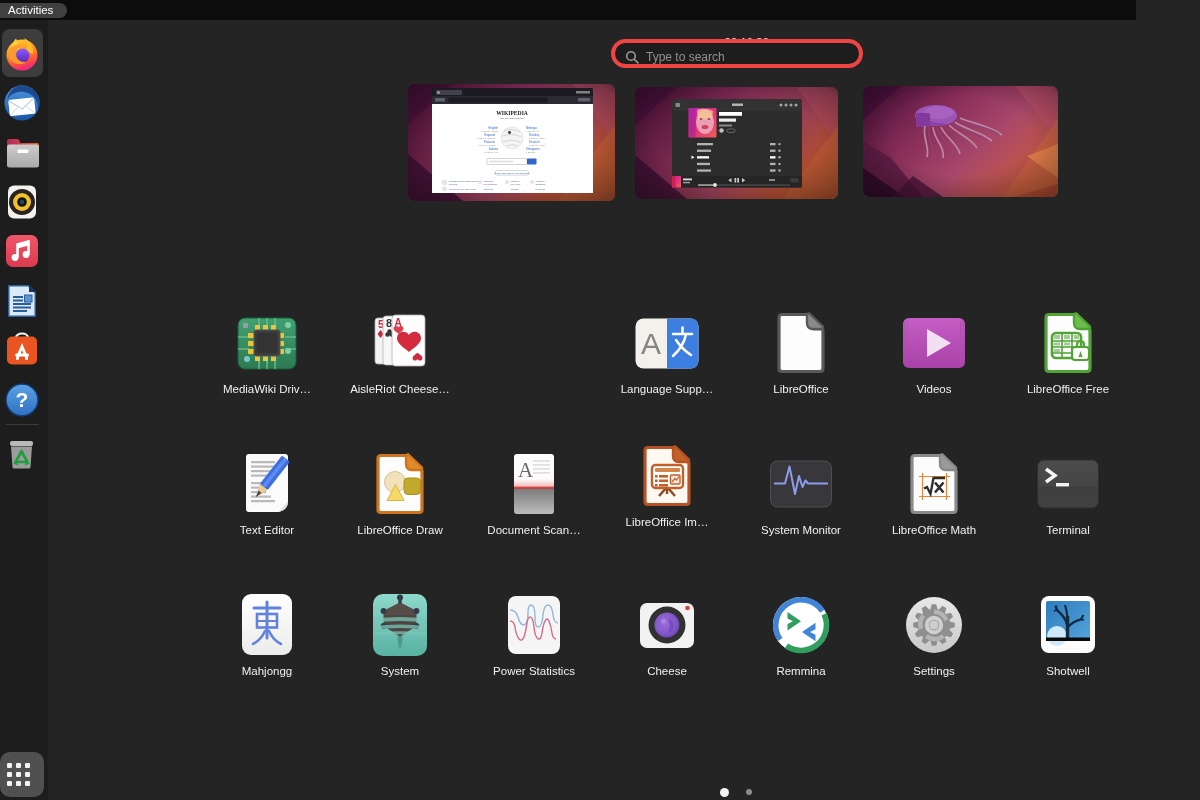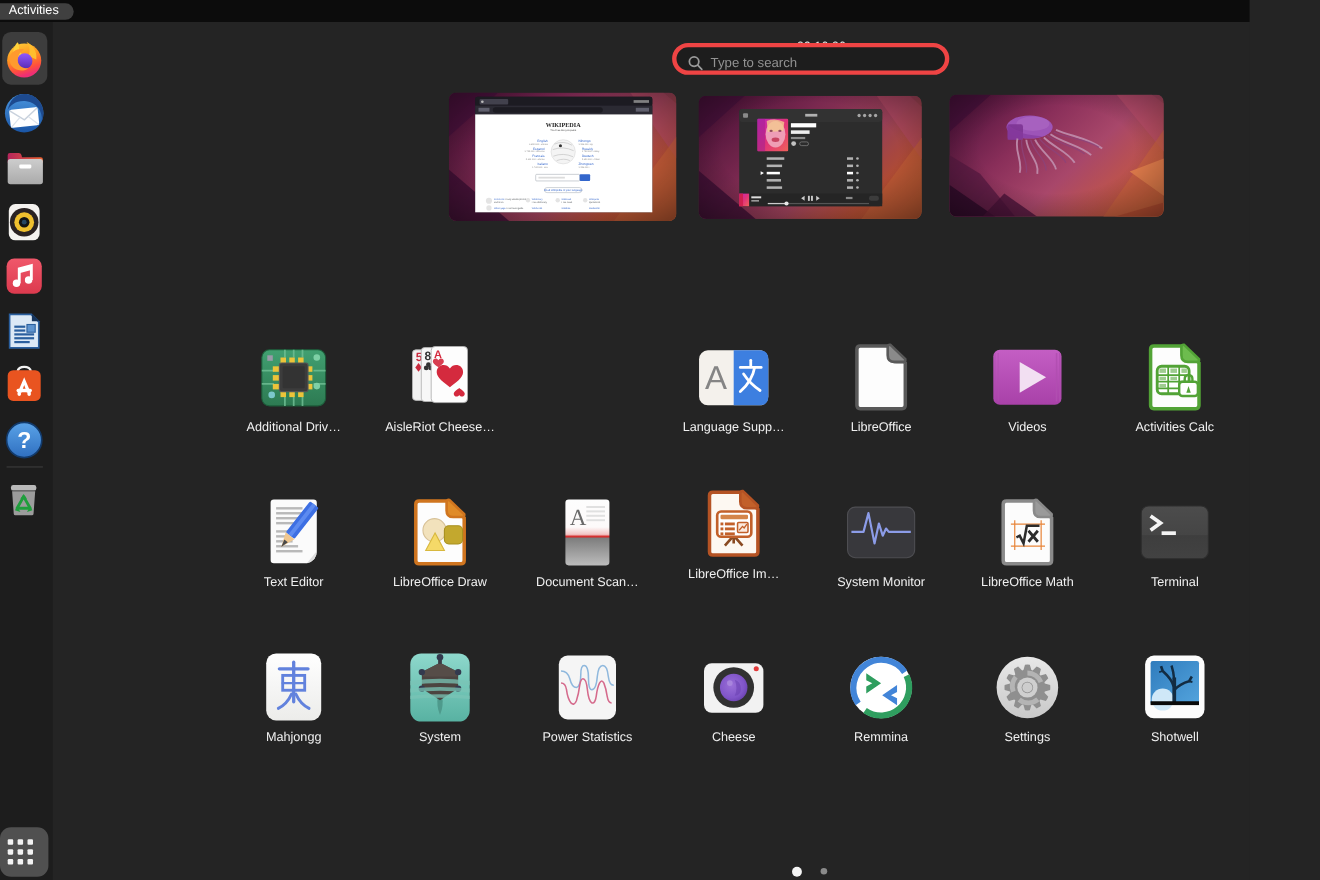--- a/index.html
+++ b/index.html
@@ -440,21 +440,21 @@
         <rect x="13" y="22" width="6" height="5"></rect>
           <rect x="13" y="30" width="6" height="5"></rect>
           <rect x="13" y="38" width="6" height="5"></rect>
         <rect x="43" y="22" width="6" height="5"></rect>
           <rect x="43" y="30" width="6" height="5"></rect>
           <rect x="43" y="38" width="6" height="5"></rect>
       </g>
       <rect x="19" y="19" width="26" height="26" rx="2" fill="#3c3c3c" stroke="#555" stroke-width="1"></rect>
       <rect x="22" y="22" width="20" height="20" rx="1" fill="#333333"></rect>
     </svg>
-    <div class="lbl">Additional Driv…</div>
+    <div class="lbl">MediaWiki Driv…</div>
   </div>
   <div class="app" style="left:345px;top:311px">
     <svg width="64" height="64" viewBox="0 0 64 64">
       <rect x="7" y="7" width="20" height="46" rx="3" fill="#f2f2f2" stroke="#b5b5b5" stroke-width="0.8"></rect>
       <text x="10" y="17" font-size="11" font-weight="bold" fill="#c8293d">5</text>
       <path d="M12.5 19 L15.5 23 L12.5 27 L9.5 23 Z" fill="#c8293d"></path>
       <rect x="15" y="5" width="22" height="49" rx="3" fill="#f7f7f7" stroke="#b5b5b5" stroke-width="0.8"></rect>
       <text x="18" y="16" font-size="11" font-weight="bold" fill="#333">8</text>
       <circle cx="21.5" cy="20.5" r="2.2" fill="#333"></circle>
         <circle cx="19.5" cy="23.5" r="2.2" fill="#333"></circle>
@@ -522,21 +522,21 @@
           <rect x="38" y="24" width="5" height="4"></rect>
         <rect x="18" y="31.5" width="6" height="3"></rect>
           <rect x="28" y="31.5" width="6" height="3"></rect>
         <rect x="18" y="38" width="6" height="3"></rect>
           <rect x="38" y="38" width="5" height="3"></rect>
       </g>
       <rect x="36" y="36" width="17" height="13" rx="3" fill="#ffffff" stroke="#52a336" stroke-width="2.2"></rect>
       <path d="M41 37 L41 33.5 Q41 30 44.5 30 Q48 30 48 33.5 L48 37" fill="none" stroke="#52a336" stroke-width="2.2"></path>
       <path d="M44.5 40 L46.5 46 L42.5 46 Z" fill="#52a336"></path>
     </svg>
-    <div class="lbl">Activities Calc</div>
+    <div class="lbl">LibreOffice Free</div>
   </div>
   <div class="app" style="left:1147px;top:311px">
     <svg width="64" height="64" viewBox="0 0 64 64">
       <defs>
           <linearGradient id="cclg" x1="0" y1="0" x2="0" y2="1">
         <stop offset="0" stop-color="#6e6e6e"></stop>
             <stop offset="0.5" stop-color="#6e6e6e"></stop>
             <stop offset="0.5" stop-color="#5a5a5a"></stop>
             <stop offset="1" stop-color="#5a5a5a"></stop>
           </linearGradient>

